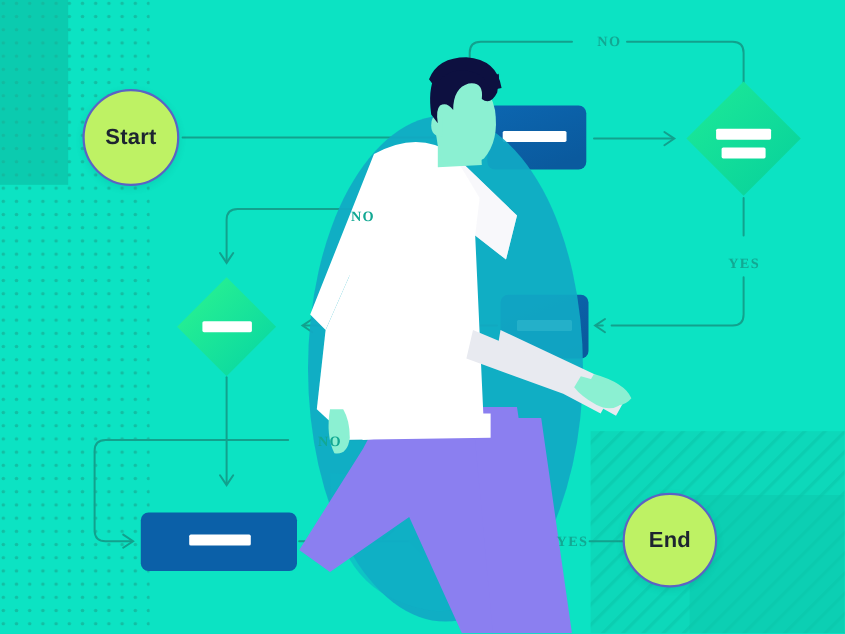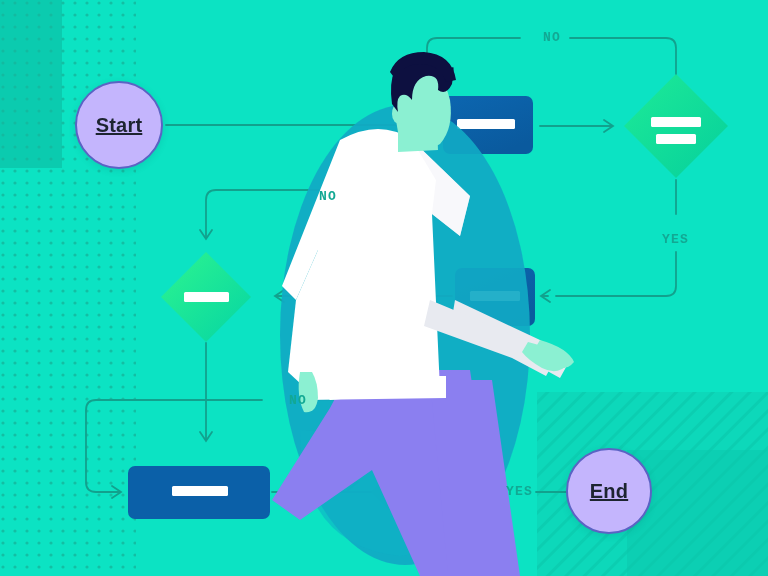--- a/index.html
+++ b/index.html
@@ -5,32 +5,31 @@
 <style>
   html,body{margin:0;padding:0;}
   body{
     width:768px;height:576px;overflow:hidden;
     font-family:"Liberation Sans","DejaVu Sans",sans-serif;
     background:#0ce3c3;
   }
   #stage{position:relative;width:768px;height:576px;overflow:hidden;background:#0ce3c3;}
   #stage svg.layer{position:absolute;left:0;top:0;width:768px;height:576px;display:block;}
   .lbl{
-    position:absolute;font-family:Liberation Mono, monospace;
+    position:absolute;font-family:Liberation Serif, serif;
     font-weight:700;letter-spacing:.09em;font-size:13px;color:#12a893;
     line-height:1;user-select:none;white-space:nowrap;
   }
   .term{
-    position:absolute;border-radius:50%;background:#c4b5fd;
+    position:absolute;border-radius:50%;background:#bef264;
     border:2px solid #5b63c4;box-sizing:border-box;
     display:flex;align-items:center;justify-content:center;
     font-family:"Liberation Sans","DejaVu Sans",sans-serif;
     font-weight:700;font-size:20px;color:#1d2430;letter-spacing:.01em;
     box-shadow:0 2px 7px rgba(8,70,80,.13);
-    text-decoration:underline;
   }
 </style>
 </head>
 <body>
 
 <div id="stage">
 
   <svg class="layer" viewBox="0 0 768 576">
     <defs>
       <pattern id="dots" width="12" height="12" patternUnits="userSpaceOnUse">

